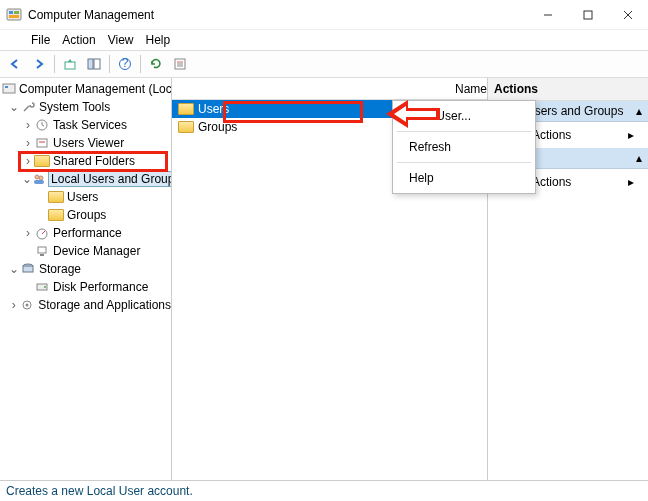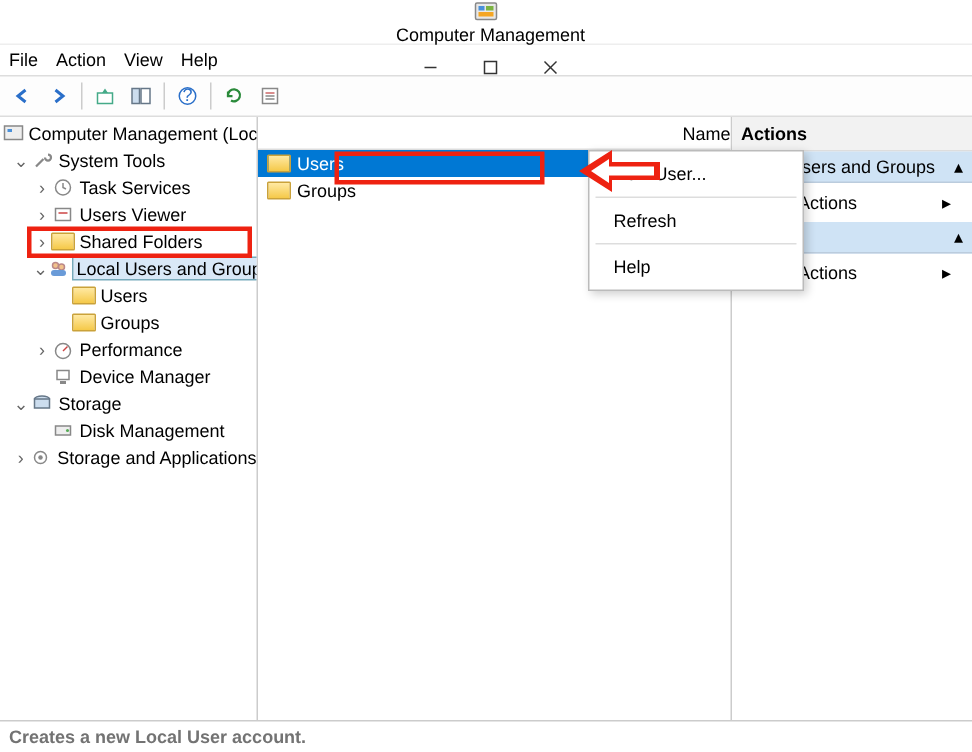--- a/index.html
+++ b/index.html
@@ -1,26 +1,26 @@
 <!DOCTYPE html>
 <html><head>
   <meta charset="utf-8">
   <style>
     * { box-sizing: border-box; margin: 0; padding: 0; font-family: "Segoe UI", Tahoma, sans-serif; font-size: 12px; }
     body { width: 648px; height: 501px; background: #fff; overflow: hidden; position: relative; }
 
     
-    .titlebar { height: 30px; display: flex; align-items: center; padding-left: 6px; border-bottom: 1px solid #eee; flex-direction: column; }
+    .titlebar { height: 30px; display: flex; align-items: center; padding-left: 6px; border-bottom: 1px solid #eee; }
     .titlebar .appicon { width: 16px; height: 16px; margin-right: 6px; }
     .titlebar .title { flex: 1; }
     .titlebar .winbtns { display: flex; }
     .titlebar .winbtn { width: 40px; height: 30px; display: flex; justify-content: center; align-items: center; cursor: default; }
 
     
-    .menubar { height: 20px; display: flex; align-items: center; padding-left: 6px; gap: 12px; }
+    .menubar { height: 20px; display: flex; align-items: center; padding-left: 6px; gap: 12px; margin-left: 25px; }
     .menubar span { cursor: default; }
 
     
     .toolbar { height: 28px; display: flex; align-items: center; padding-left: 4px; gap: 2px; border-top: 1px solid #ddd; border-bottom: 1px solid #ddd; background: #fdfdfd; }
     .toolbar .tbtn { width: 22px; height: 22px; display: flex; justify-content: center; align-items: center; border: 1px solid transparent; cursor: default; }
     .toolbar .sep { width: 1px; height: 18px; background: #ccc; margin: 0 2px; }
 
     
     .main { display: flex; height: 403px; border-bottom: 1px solid #ccc; }
     .tree-pane { width: 172px; border-right: 1px solid #ccc; padding: 2px 0; overflow: hidden; }
@@ -39,21 +39,21 @@
     .actions-title { background: #f2f2f2; font-weight: 600; padding: 4px 6px; border-bottom: 1px solid #ddd; }
     .actions-section { background: #cfe3f5; padding: 3px 6px; display: flex; justify-content: space-between; align-items: center; border-bottom: 1px solid #bcd; }
     .actions-sub { padding: 6px 14px; display: flex; justify-content: space-between; align-items: center; cursor: default; }
 
     
     .ctxmenu { position: absolute; left: 220px; top: 22px; width: 144px; background: #fff; border: 1px solid #bbb; box-shadow: 2px 2px 6px rgba(0,0,0,0.2); padding: 3px 2px; }
     .ctxmenu .mitem { padding: 5px 14px; cursor: default; }
     .ctxmenu .msep { height:1px; background:#ddd; margin:3px 2px; }
 
     
-    .statusbar { height: 20px; padding: 3px 6px; color: #737373; font-weight: bold; }
+    .statusbar { height: 20px; padding: 3px 6px; color: #0c4a6e; }
 
     
     .redbox { position: absolute; border: 3px solid #e21; pointer-events: none; }
     .arrow-annot { position: absolute; left: 382px; top: 98px; pointer-events: none; }
   </style>
 </head>
 <body>
 
 <div class="titlebar">
   <span class="appicon">
@@ -240,21 +240,21 @@
         </span>
       <span class="label">Storage</span>
     </div>
     <div class="tree-item" style="padding-left:34px">
       <span class="ticon">
           <svg width="14" height="14">
             <rect x="2" y="4" width="10" height="6" fill="#eee" stroke="#888"></rect>
             <circle cx="10" cy="7" r="1" fill="#5a5"></circle>
           </svg>
         </span>
-      <span class="label">Disk Management</span>
+      <span class="label">Disk Performance</span>
     </div>
     <div class="tree-item" style="padding-left:8px">
       <span class="expander">›</span>
       <span class="ticon">
           <svg width="14" height="14">
             <circle cx="7" cy="7" r="4" fill="none" stroke="#888"></circle>
             <circle cx="7" cy="7" r="1.5" fill="#888"></circle>
           </svg>
         </span>
       <span class="label">Storage and Applications</span>

